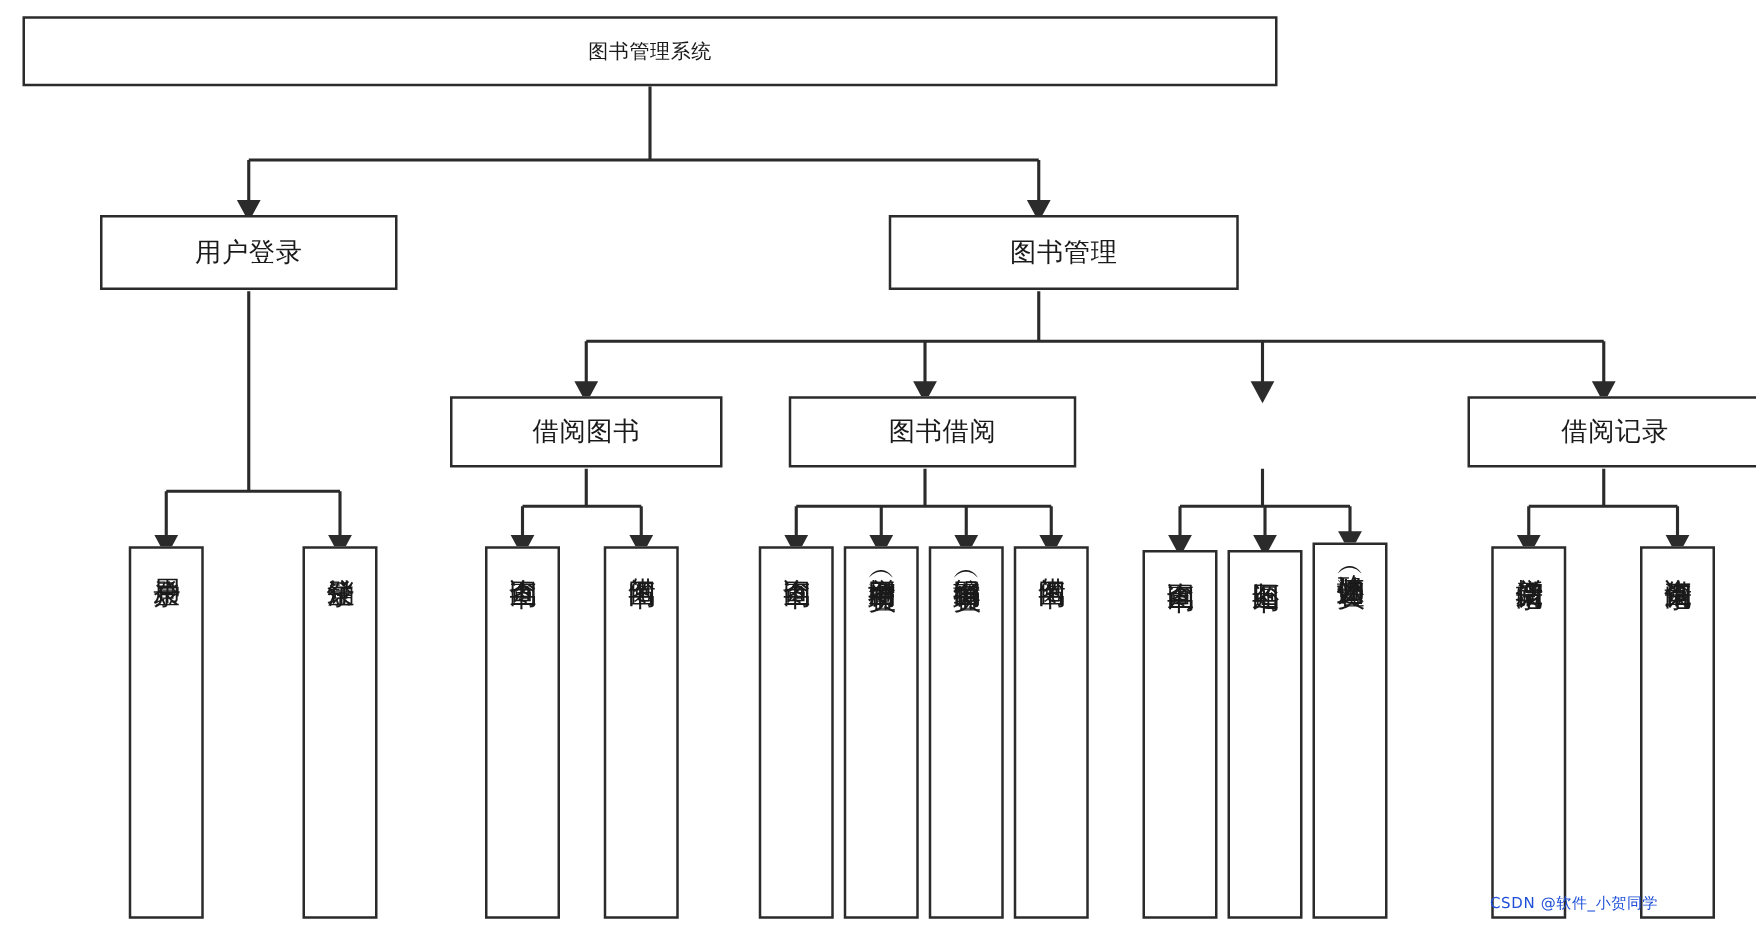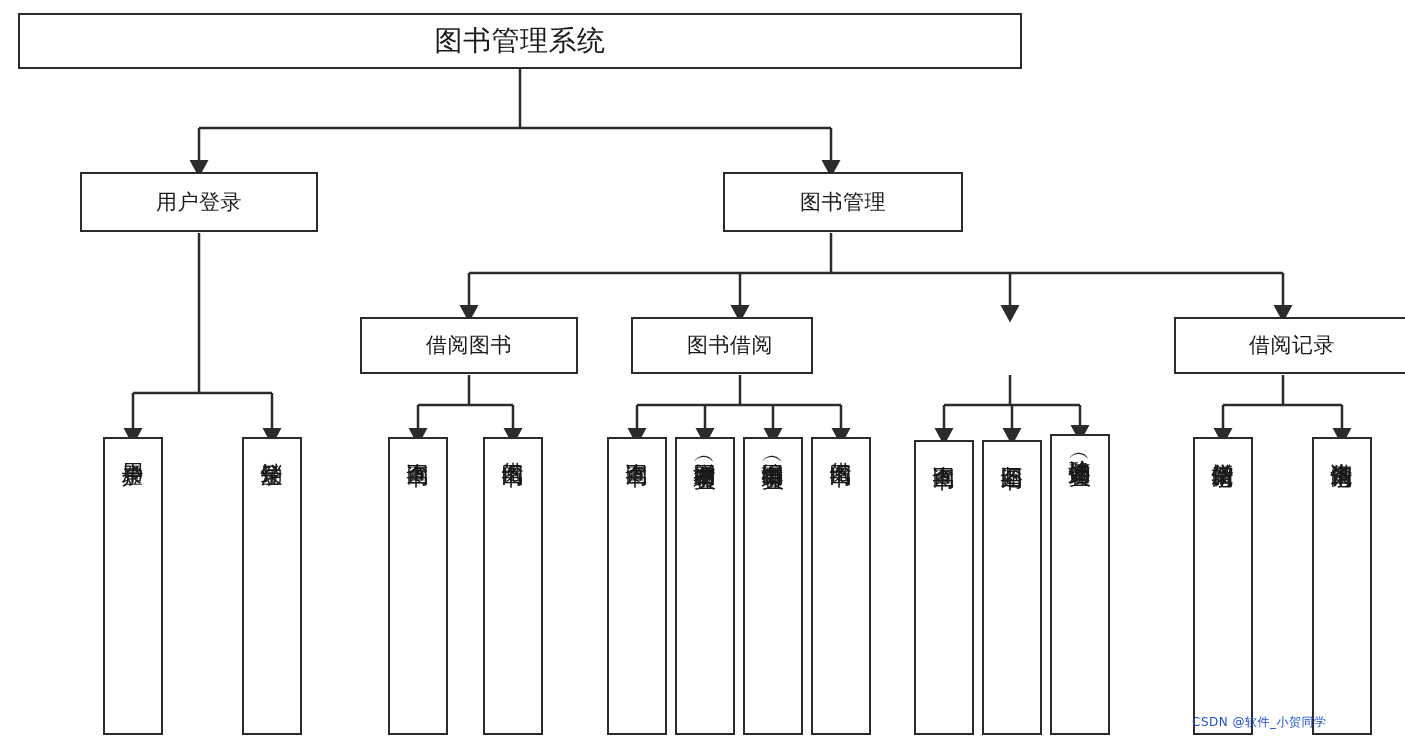--- a/index.html
+++ b/index.html
@@ -51,21 +51,21 @@
     justify-content: center;
     padding-top: 6px;
   }
   .node.vert .label {
     writing-mode: vertical-rl;
     text-orientation: upright;
     font-size: 22px;
     letter-spacing: 1px;
     line-height: 1.05;
   }
-  .node.root .label { font-size: 28px; }
+  .node.root .label { font-size: 16px; }
   .watermark {
     position: absolute;
     color: #1d4ed8;
     font-size: 12px;
     letter-spacing: 0.5px;
     white-space: nowrap;
     user-select: none;
   }
 </style>
 </head>
@@ -123,28 +123,28 @@
     </g>
   </svg>
 
   <div class="node horiz root" style="left:18px;top:13px;width:1004px;height:56px;">
     <span class="label">图书管理系统</span>
   </div>
 
   <div class="node horiz" style="left:80px;top:172px;width:238px;height:60px;">
     <span class="label">用户登录</span>
   </div>
-  <div class="node horiz" style="left:711px;top:172px;width:240px;height:60px;margin-left:12px;">
+  <div class="node horiz" style="left:711px;top:172px;width:280px;height:60px;">
     <span class="label">图书管理</span>
   </div>
 
   <div class="node horiz" style="left:360px;top:317px;width:218px;height:57px;">
     <span class="label">借阅图书</span>
   </div>
-  <div class="node horiz" style="left:631px;top:317px;width:182px;height:57px;padding-left:16px;">
+  <div class="node horiz" style="left:631px;top:317px;width:230px;height:57px;padding-left:16px;">
     <span class="label">图书借阅</span>
   </div>
   <div class="node horiz" style="left:1174px;top:317px;width:236px;height:57px;">
     <span class="label">借阅记录</span>
   </div>
 
   <div class="node vert" style="left:103px;top:437px;width:60px;height:298px;">
     <span class="label">用户登录</span>
   </div>
   <div class="node vert" style="left:242px;top:437px;width:60px;height:298px;">

